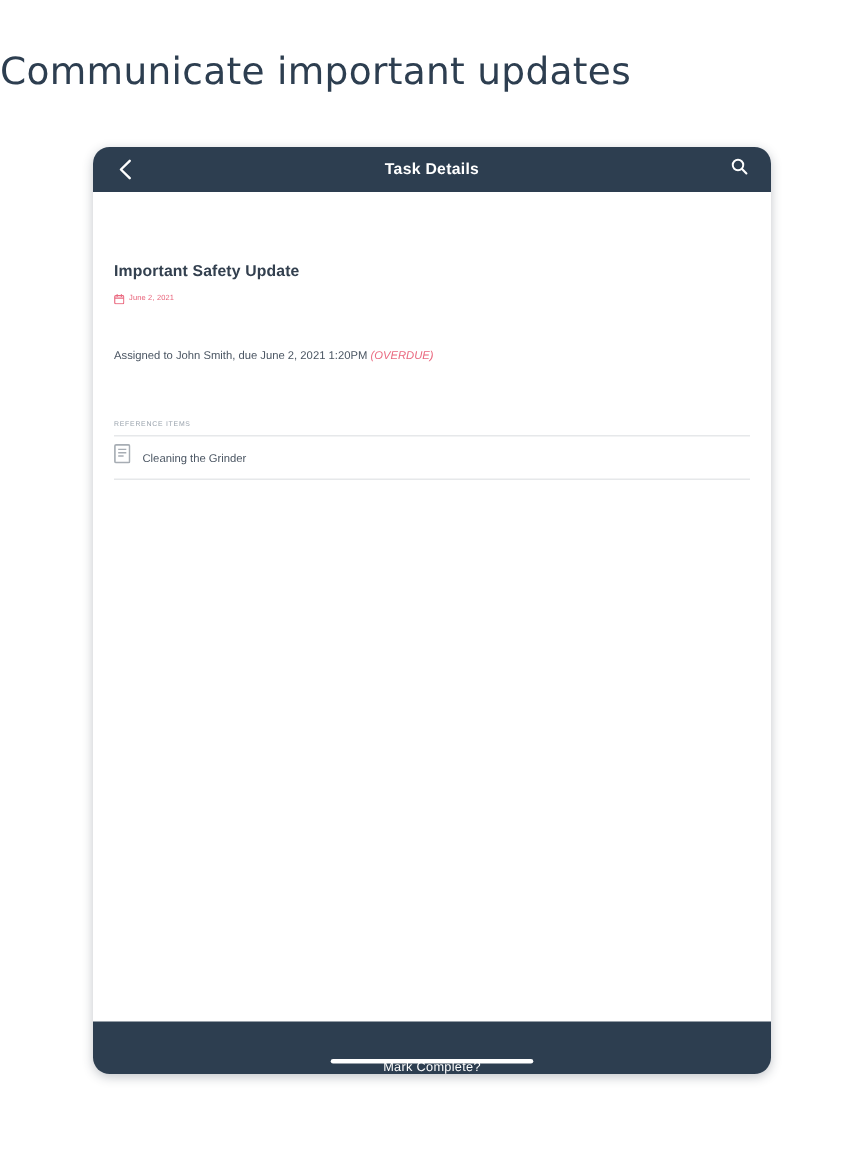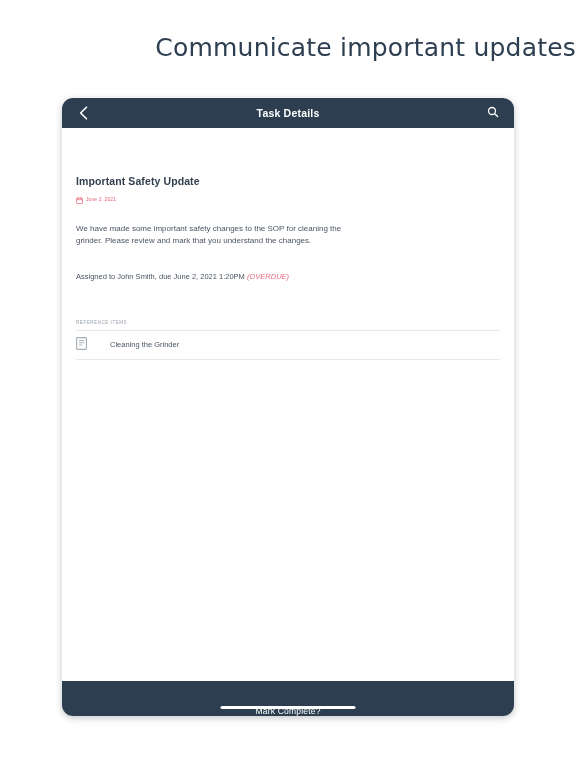--- a/index.html
+++ b/index.html
@@ -18,21 +18,21 @@
     height: 768px;
     background: #ffffff;
   }
 
   
   .headline {
     position: absolute;
     top: 33px;
     left: 0;
     width: 576px;
-    text-align: right;
+    text-align: left;
     font-size: 25px;
     font-weight: 400;
     letter-spacing: 0.2px;
     color: #2d3e50;
     font-family: "DejaVu Sans", sans-serif;
   }
 
   
   .device {
     position: absolute;
@@ -143,21 +143,21 @@
     padding-bottom: 5px;
   }
   .divider {
     height: 1px;
     background: #e6e8ea;
     width: 100%;
   }
   .ref-item {
     display: flex;
     align-items: center;
-    gap: 23px;
+    gap: 8px;
     height: 28px;
     cursor: pointer;
   }
   .doc-icon { display: block; flex: 0 0 auto; }
   .ref-label {
     font-size: 7.5px;
     color: #4a5562;
   }
 
   
@@ -224,21 +224,20 @@
           <svg width="7" height="7" viewBox="0 0 10 10">
             <rect x="0.7" y="1.6" width="8.6" height="7.7" rx="1" stroke="#ea6a80" stroke-width="1.1" fill="none"></rect>
             <line x1="0.7" y1="3.9" x2="9.3" y2="3.9" stroke="#ea6a80" stroke-width="1.1"></line>
             <line x1="3" y1="0.6" x2="3" y2="2.4" stroke="#ea6a80" stroke-width="1.1" stroke-linecap="round"></line>
             <line x1="7" y1="0.6" x2="7" y2="2.4" stroke="#ea6a80" stroke-width="1.1" stroke-linecap="round"></line>
           </svg>
         </span>
         <span class="date-text">June 2, 2021</span>
       </div>
 
-      <div class="body-text">We have made some important safety changes to the SOP for cleaning the grinder. Please review and mark that you understand the changes.</div>
 
       <div class="assign-line">
         <span>Assigned to John Smith, due June 2, 2021 1:20PM</span>
         <span class="overdue">(OVERDUE)</span>
       </div>
 
       <div class="ref-section">
         <div class="ref-header">REFERENCE ITEMS</div>
         <div class="divider"></div>
 

